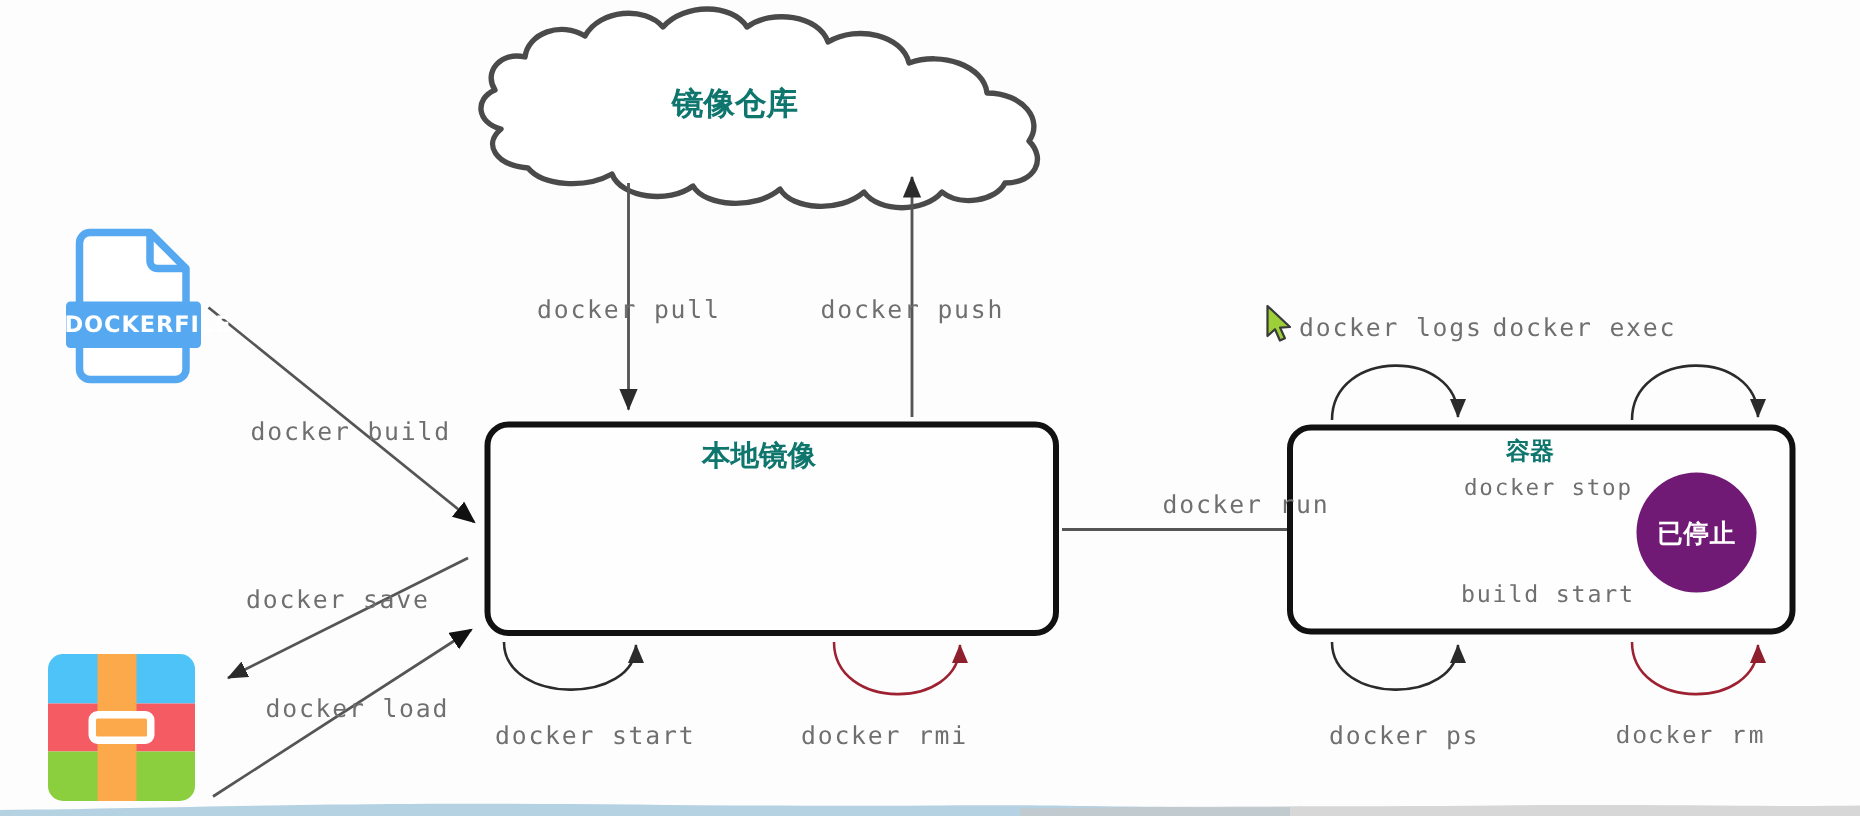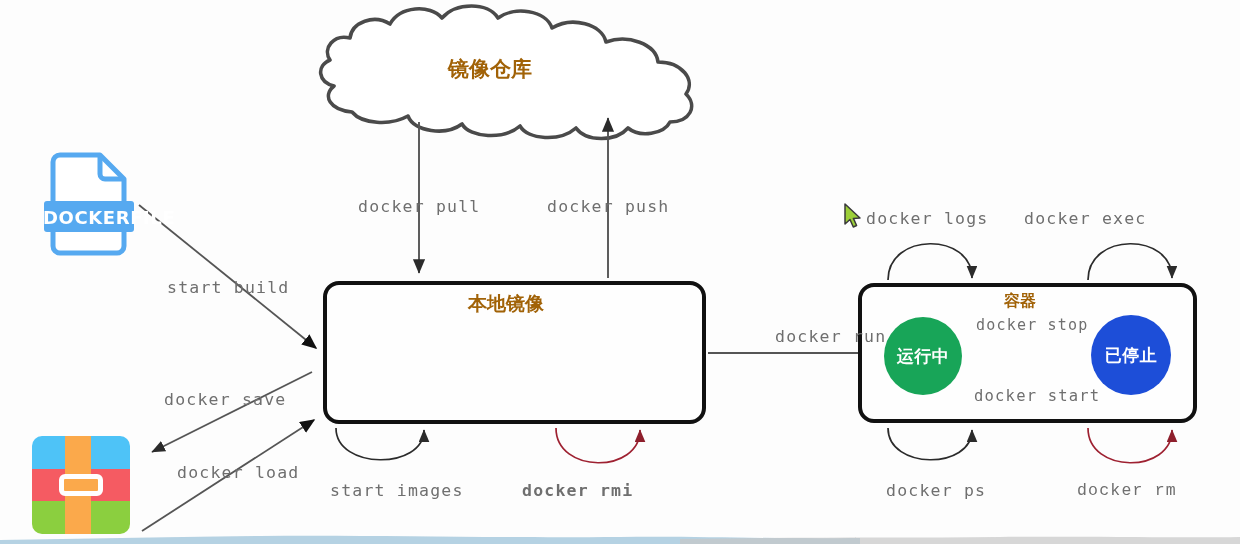--- a/index.html
+++ b/index.html
@@ -30,21 +30,21 @@
     font-size: 16.5px;
     letter-spacing: 1.2px;
     color: #6f6f6f;
     white-space: nowrap;
     background: transparent;
   }
   .cn-title {
     position: absolute;
     font-family: "DejaVu Sans", sans-serif;
     font-weight: bold;
-    color: #a16207;
+    color: #0f766e;
     white-space: nowrap;
   }
   .node-box {
     position: absolute;
     border: 4px solid #111111;
     border-radius: 16px;
     background: #fefefe;
     box-sizing: border-box;
   }
   .state-circle {
@@ -223,36 +223,33 @@
   <div class="node-box" style="left:323px; top:281px; width:383px; height:143px;"></div>
 
   <div class="node-box" style="left:858px; top:283px; width:339px; height:140px;"></div>
 
   <div class="cn-title" style="left:448px; top:55px; font-size:21px;">镜像仓库</div>
 
   <div class="cn-title" style="left:468px; top:291px; font-size:19px;">本地镜像</div>
 
   <div class="cn-title" style="left:1004px; top:291px; font-size:16px;">容器</div>
 
-  <div class="state-circle" style="left:884px; top:317px; width:78px; height:78px; background:#18a558;">
-    <span>运行中</span>
-  </div>
-
-  <div class="state-circle" style="left:1091px; top:315px; width:80px; height:80px; background:#1d4ed8;">
+
+  <div class="state-circle" style="left:1091px; top:315px; width:80px; height:80px; background:#701a75;">
     <span>已停止</span>
   </div>
 
   <div class="dockerfile-icon">
     <svg viewBox="0 0 92 108" width="92" height="108">
       <path d="M10,12 a7,7 0 0 1 7,-7 h40 l24,24 v67 a7,7 0 0 1 -7,7 h-57 a7,7 0 0 1 -7,-7 z" fill="#ffffff" stroke="#56a9f0" stroke-width="5" stroke-linejoin="round"></path>
       <path d="M57,5 v19 a5,5 0 0 0 5,5 h19" fill="none" stroke="#56a9f0" stroke-width="5" stroke-linejoin="round"></path>
       <rect x="1" y="51" width="90" height="31" rx="3" fill="#56a9f0"></rect>
     </svg>
     <div style="position:absolute; left:0; top:57px; width:92px; text-align:center;
-                font-family:'DejaVu Sans', sans-serif; font-size:18px; font-weight:bold;
+                font-family:'DejaVu Sans', sans-serif; font-size:15px; font-weight:bold;
                 color:#ffffff; letter-spacing:0.6px;">DOCKERFILE</div>
   </div>
 
   <div class="archive-icon">
     <div class="archive-band" style="top:0; background:#4ec3f7;"></div>
     <div class="archive-band" style="top:33.34%; background:#f55b62;"></div>
     <div class="archive-band" style="top:66.67%; background:#8bcf3f;"></div>
     <div class="archive-stripe" style="background:#fba94b;"></div>
     <div class="archive-center" style="background:#fba94b;"></div>
   </div>
@@ -260,42 +257,42 @@
   <div class="cursor">
     <svg viewBox="0 0 20 26" width="20" height="26">
       <path d="M2,1 L2,21 L7,16.5 L10.3,24 L13.6,22.5 L10.4,15.4 L17,15 Z" fill="#9ccf38" stroke="#3a3a3a" stroke-width="1.5" stroke-linejoin="round"></path>
     </svg>
   </div>
 
   <div class="cmd-label" style="left:358px; top:197px;">docker pull</div>
 
   <div class="cmd-label" style="left:547px; top:197px;">docker push</div>
 
-  <div class="cmd-label" style="left:167px; top:278px;">start build</div>
+  <div class="cmd-label" style="left:167px; top:278px;">docker build</div>
 
   <div class="cmd-label" style="left:164px; top:390px;">docker save</div>
 
   <div class="cmd-label" style="left:177px; top:463px;">docker load</div>
 
   <div class="cmd-label" style="left:727px; top:327px;margin-left:48px;">docker run</div>
 
-  <div class="cmd-label" style="left:330px; top:481px;">start images</div>
-
-  <div class="cmd-label" style="left:522px; top:481px;font-weight:bold;">docker rmi</div>
+  <div class="cmd-label" style="left:330px; top:481px;">docker start</div>
+
+  <div class="cmd-label" style="left:534px; top:481px;">docker rmi</div>
 
   <div class="cmd-label" style="left:866px; top:209px;text-align:right;">docker logs</div>
 
-  <div class="cmd-label" style="left:1024px; top:209px;">docker exec</div>
+  <div class="cmd-label" style="left:995px; top:209px;">docker exec</div>
 
   <div class="cmd-label" style="left:886px; top:481px;">docker ps</div>
 
   <div class="cmd-label" style="left:1077px; top:481px;font-family:Liberation Mono, monospace;">docker rm</div>
 
   <div class="cmd-label" style="left:976px; top:316px; font-size:15px;">docker stop</div>
 
-  <div class="cmd-label" style="left:974px; top:387px; font-size:15.5px;">docker start</div>
+  <div class="cmd-label" style="left:974px; top:387px; font-size:15.5px;">build start</div>
 
   <svg class="watermark-strip" viewBox="0 0 1240 13" preserveAspectRatio="none">
     <path d="M0,9 C90,8 150,6 260,5 C380,4 480,7 620,6 C700,5 760,8 860,7 L860,13 L0,13 Z" fill="#9cc3da" opacity="0.75"></path>
     <path d="M680,8 C800,6 900,7 1000,6 C1100,5 1180,7 1240,6 L1240,13 L680,13 Z" fill="#c6c6c6" opacity="0.7"></path>
   </svg>
 
 </div>
 
 </body></html>

